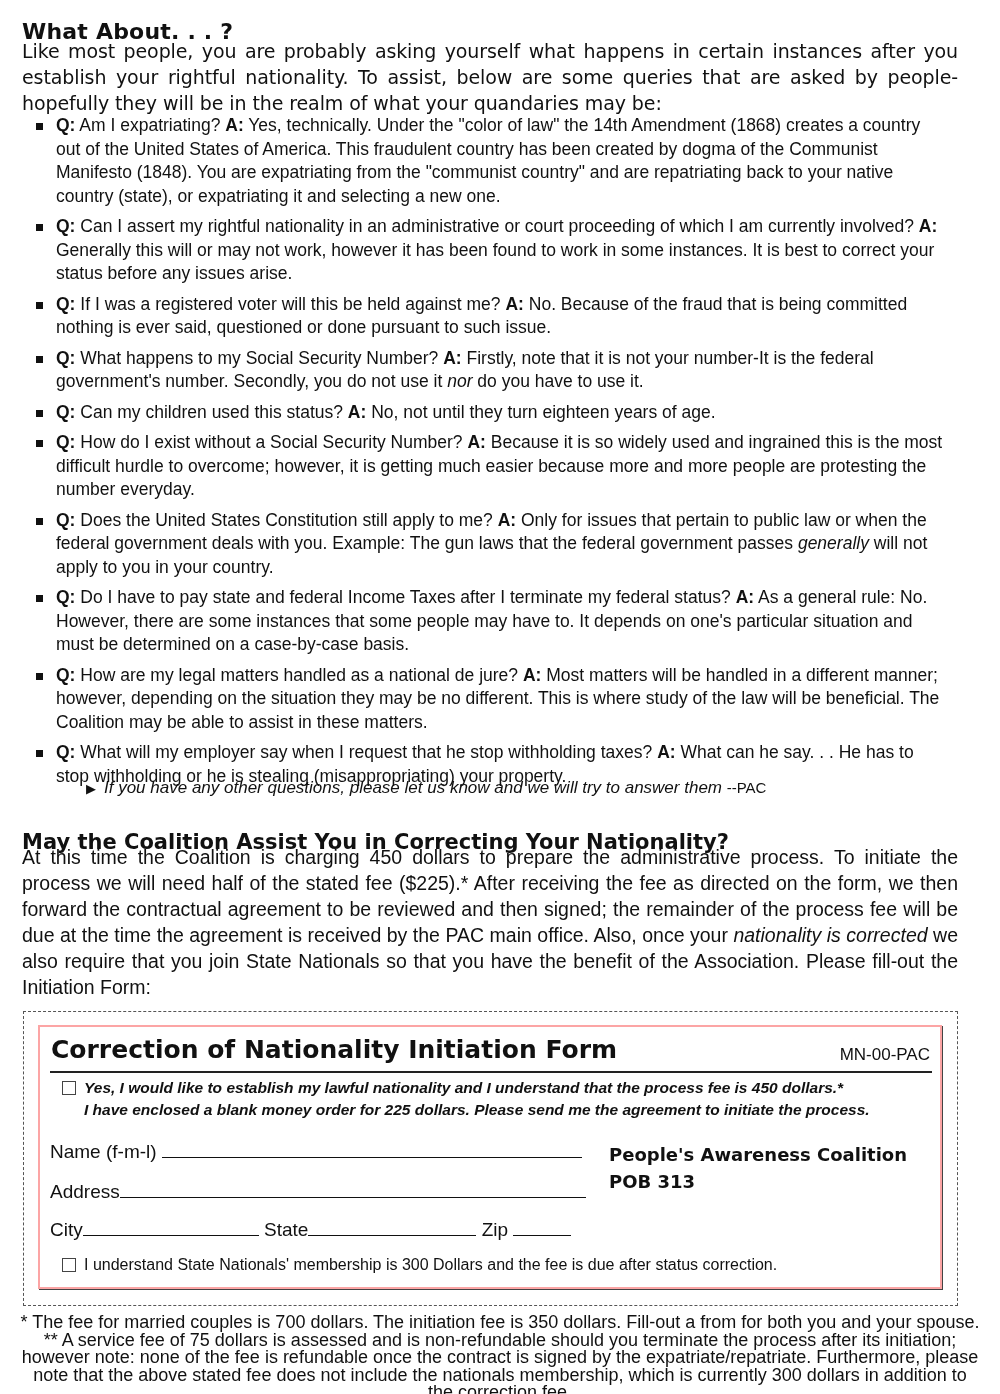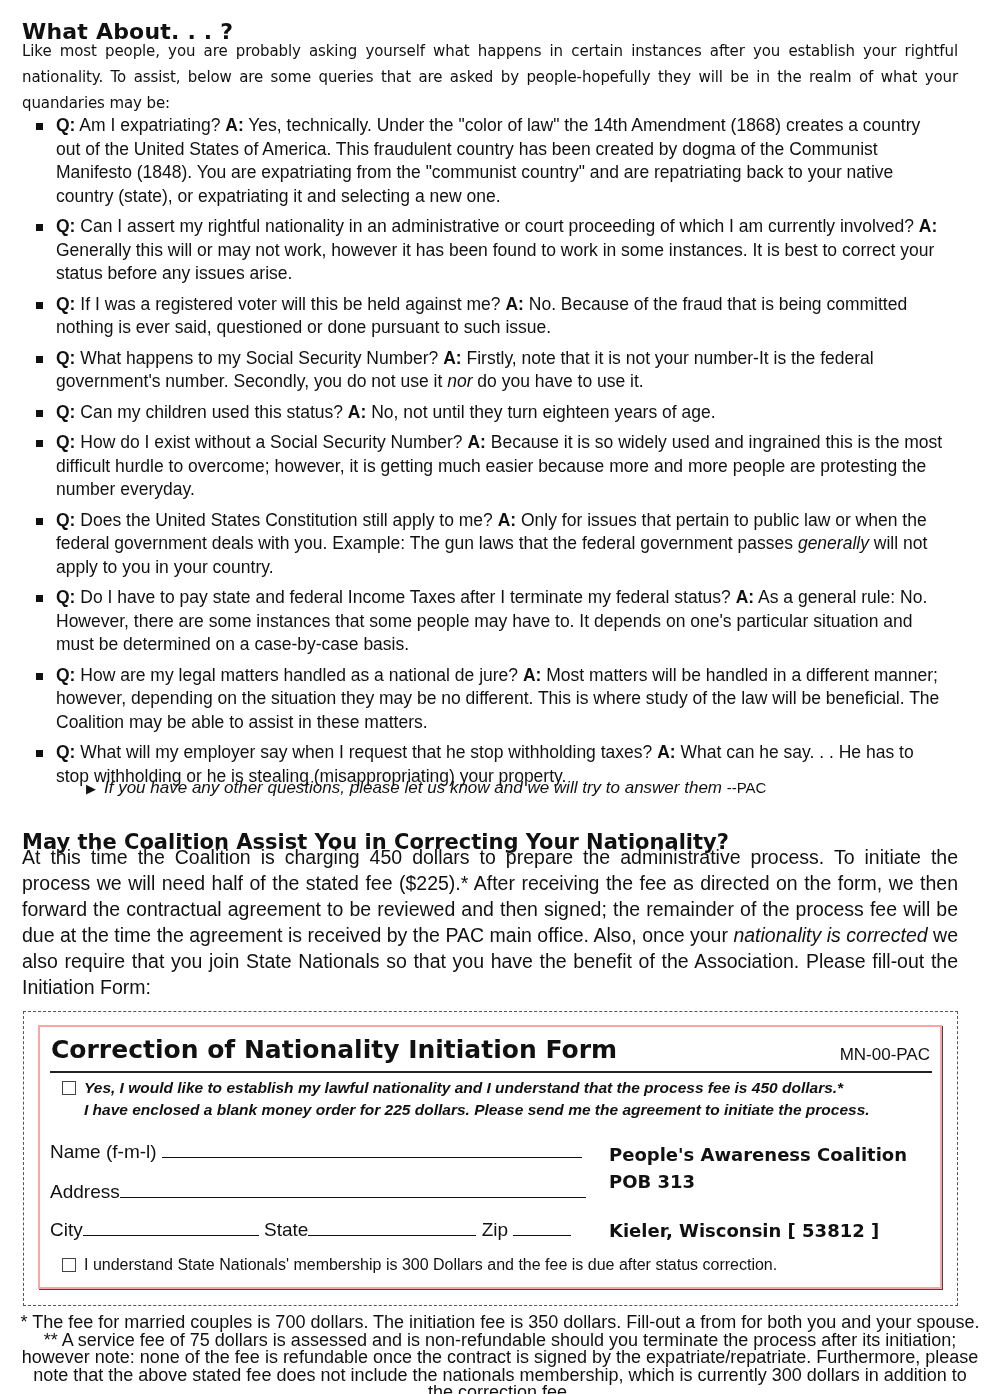--- a/index.html
+++ b/index.html
@@ -8,21 +8,21 @@
     color: #111111;
     font-family: "Liberation Sans", sans-serif;
   }
   .h1 {
     position: absolute; left: 22px; top: 4px;
     font-family: "DejaVu Sans", sans-serif; font-weight: bold; font-size: 22px;
     letter-spacing: 0.2px;
   }
   .intro {
     position: absolute; left: 22px; top: 38px; width: 936px;
-    font-family: "DejaVu Sans", sans-serif; font-size: 15px; line-height: 26px;
+    font-family: "DejaVu Sans", sans-serif; font-size: 19px; line-height: 26px;
     text-align: justify; letter-spacing: -0.1px;
   }
   .qa-list { position: absolute; left: 36px; top: 114px; width: 910px; list-style: none; margin: 0; padding: 0; }
   .qa-item { position: relative; padding-left: 20px; font-size: 17.5px; line-height: 23.5px; margin-bottom: 7px; }
   .qa-item .bullet {
     position: absolute; left: 0; top: 9px; width: 7px; height: 7px; background: #111;
   }
   .qa-item b { font-weight: bold; }
   .footer-note {
     position: absolute; left: 86px; top: 778px; font-size: 17px; font-style: italic;
@@ -125,21 +125,20 @@
   </div>
   <div class="field-row" style="top:190px;">
     <span>City</span><span class="line" style="width:176px;"></span>
     <span>State</span><span class="line" style="width:168px;"></span>
     <span>Zip</span>
     <span class="line" style="width:58px;"></span>
   </div>
 
   <div class="addr" style="top:117px;">People's Awareness Coalition</div>
   <div class="addr" style="top:144px;">POB 313</div>
-  <div class="addr" style="top:193px;">Kieler, Wisconsin [ 53812 ]</div>
 
   <div class="member">
     <span class="cbox"></span><span>I understand State Nationals' membership is 300 Dollars and the fee is due after status correction.</span>
   </div>
 </form>
 
 <div class="footnotes">
   <p>* The fee for married couples is 700 dollars. The initiation fee is 350 dollars. Fill-out a from for both you and your spouse.</p>
   <p>** A service fee of 75 dollars is assessed and is non-refundable should you terminate the process after its initiation; however note: none of the fee is refundable once the contract is signed by the expatriate/repatriate. Furthermore, please note that the above stated fee does not include the nationals membership, which is currently 300 dollars in addition to the correction fee.</p>
 </div>

